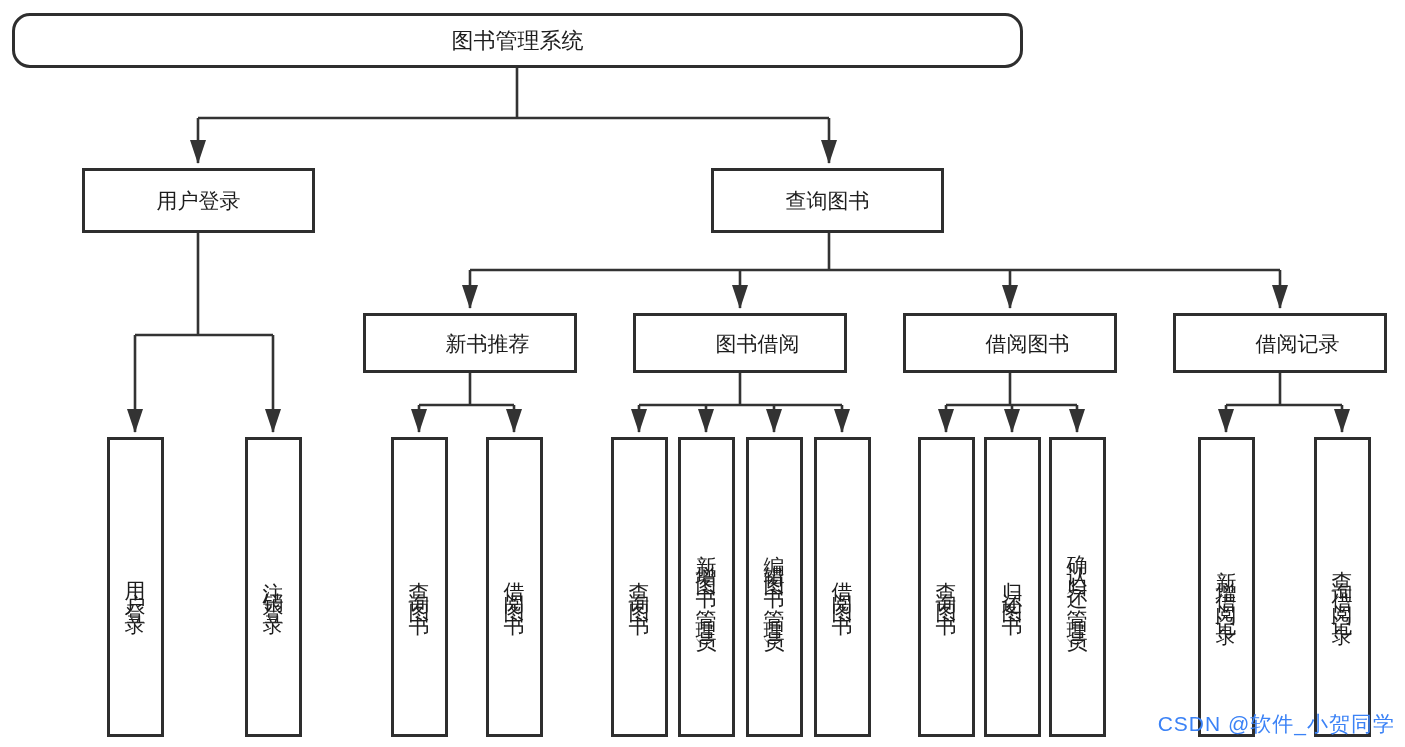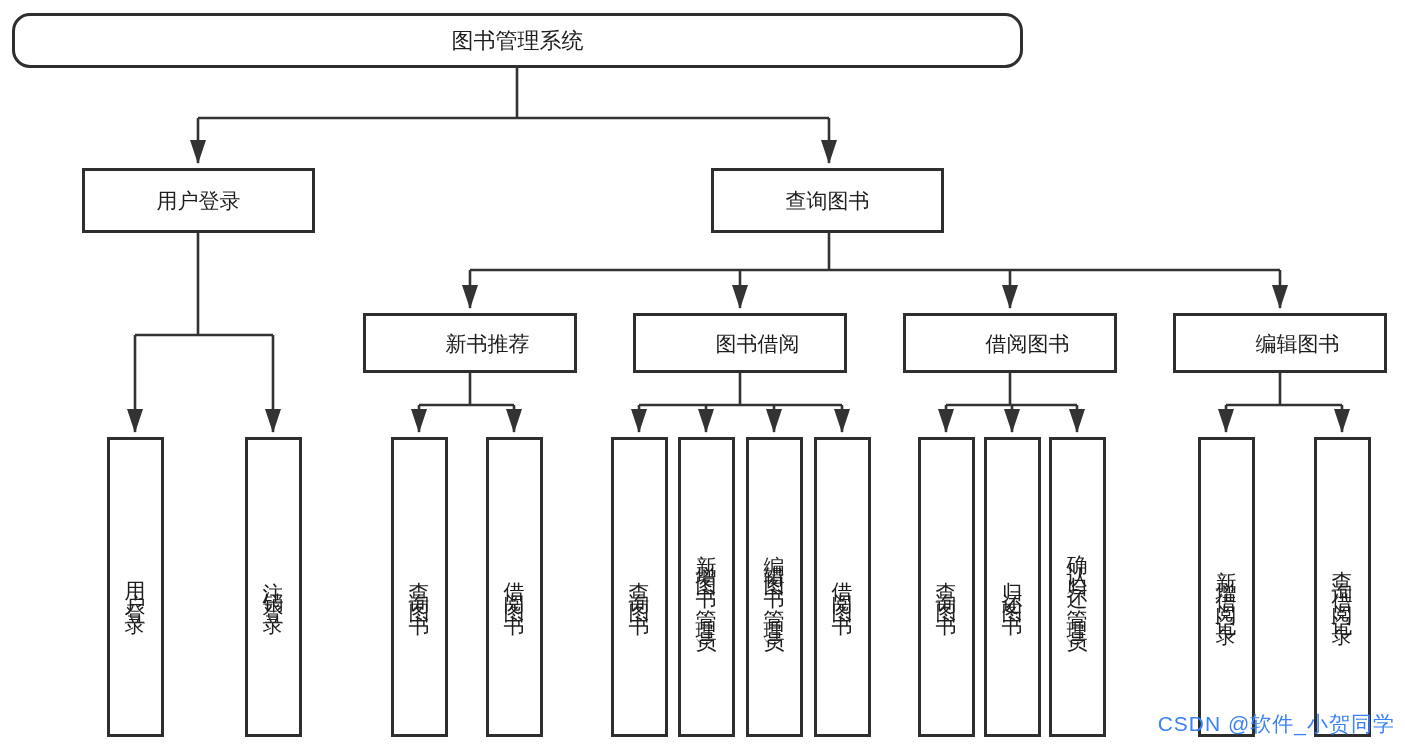--- a/index.html
+++ b/index.html
@@ -109,21 +109,21 @@
   </svg>
 
   <div class="node root">图书管理系统</div>
 
   <div class="node lvl2" style="left:82px;">用户登录</div>
   <div class="node lvl2" style="left:711px;">查询图书</div>
 
   <div class="node lvl3" style="left:363px;">新书推荐</div>
   <div class="node lvl3" style="left:633px;">图书借阅</div>
   <div class="node lvl3" style="left:903px;">借阅图书</div>
-  <div class="node lvl3" style="left:1173px;">编辑图书</div>
+  <div class="node lvl3" style="left:1173px;">借阅记录</div>
 
   <div class="node leaf" style="left:107px;">用户登录</div>
   <div class="node leaf" style="left:245px;">注销登录</div>
 
   <div class="node leaf" style="left:391px;">查询图书</div>
   <div class="node leaf" style="left:486px;">借阅图书</div>
 
   <div class="node leaf" style="left:611px;">查询图书</div>
   <div class="node leaf" style="left:678px;">新增图书（管理员）</div>
   <div class="node leaf" style="left:746px;">编辑图书（管理员）</div>

